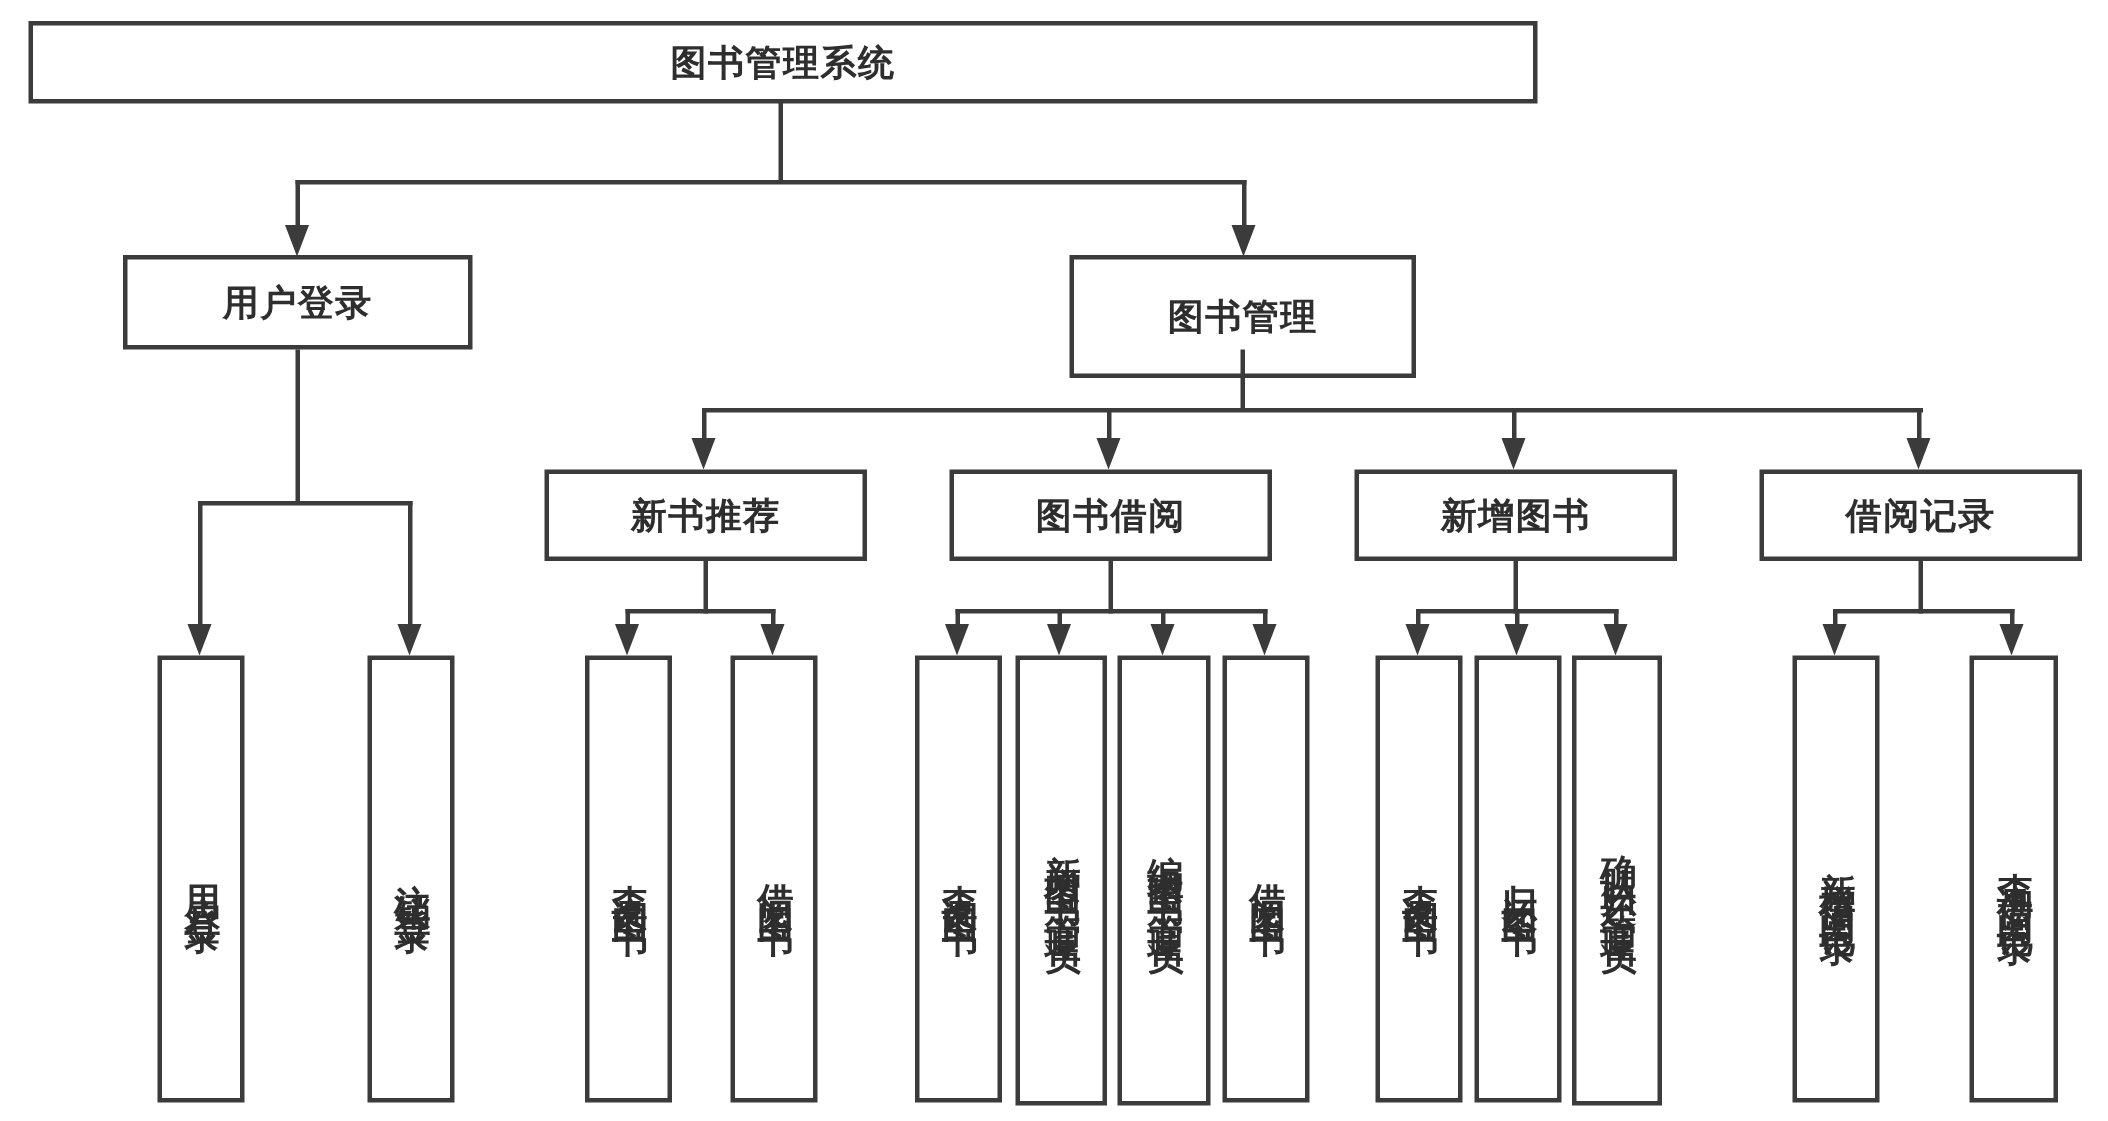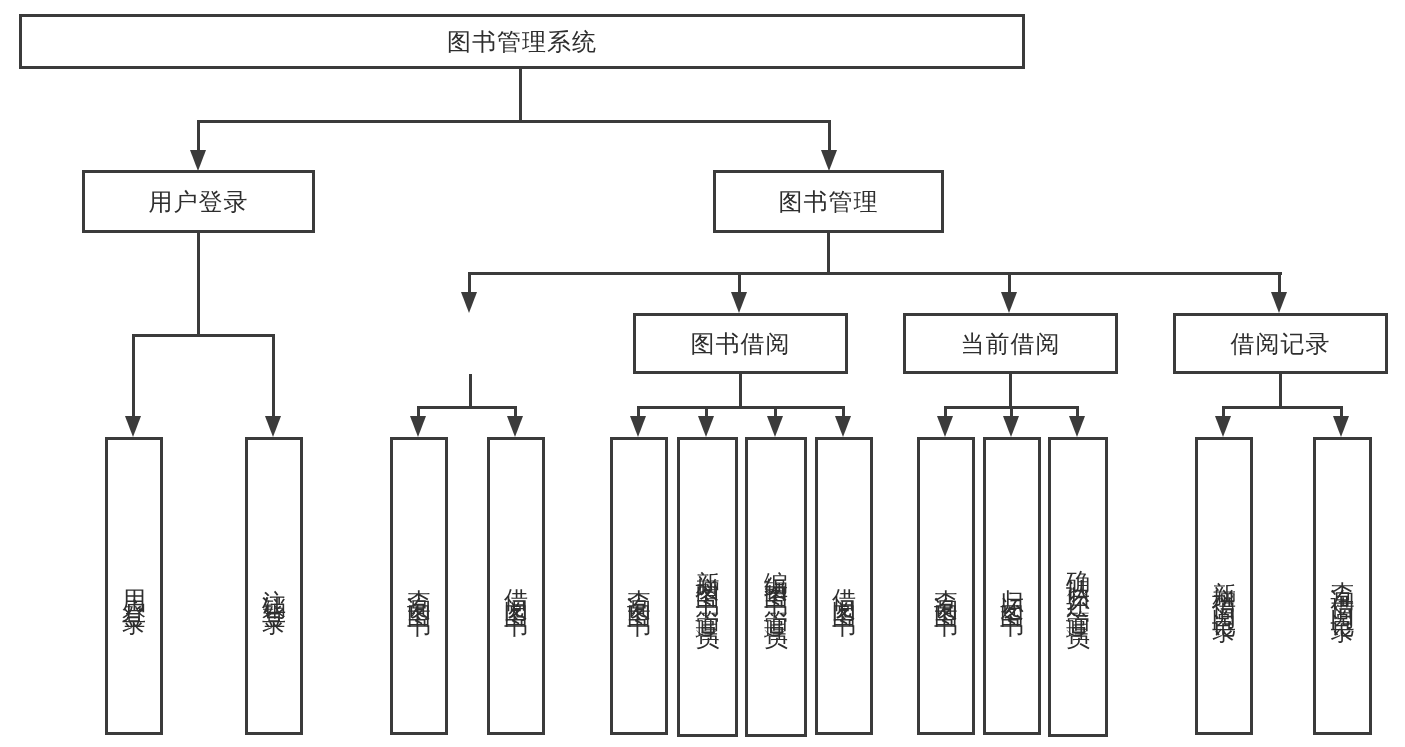--- a/index.html
+++ b/index.html
@@ -19,20 +19,21 @@
   }
   .box{
     position:absolute;
     box-sizing:border-box;
     background:#fff;
     border:3px solid var(--line);
     display:flex;align-items:center;justify-content:center;
     font-size:24px;
     letter-spacing:1px;
     color:var(--text);
+    font-weight:bold;
   }
   .leaf span{
     writing-mode:vertical-rl;
     text-orientation:mixed;
     letter-spacing:8px;
     line-height:1;
     white-space:nowrap;
   }
   .vline,.hline{
     position:absolute;
@@ -67,21 +68,21 @@
   <div class="vline" style="left:519px;top:67px;height:54px;"></div>
   <div class="hline" style="left:197px;top:120px;width:634px;"></div>
   <div class="vline" style="left:197px;top:120px;height:33px;"></div>
   <div class="vline" style="left:828px;top:120px;height:33px;"></div>
   <div class="arrow" style="left:190px;top:150px;"></div>
   <div class="arrow" style="left:821px;top:150px;"></div>
 
   <div class="box" style="left:82px;top:170px;width:233px;height:63px;">
     <span>用户登录</span>
   </div>
-  <div class="box" style="left:713px;top:170px;width:231px;height:63px;">
+  <div class="box" style="left:713px;top:170px;width:231px;height:82px;">
     <span>图书管理</span>
   </div>
 
   <div class="vline" style="left:197px;top:233px;height:103px;"></div>
   <div class="hline" style="left:132px;top:334px;width:143px;"></div>
   <div class="vline" style="left:132px;top:334px;height:84px;"></div>
   <div class="vline" style="left:272px;top:334px;height:84px;"></div>
   <div class="arrow" style="left:125px;top:416px;"></div>
   <div class="arrow" style="left:265px;top:416px;"></div>
 
@@ -89,25 +90,28 @@
   <div class="hline" style="left:468px;top:272px;width:814px;"></div>
   <div class="vline" style="left:468px;top:272px;height:23px;"></div>
   <div class="vline" style="left:738px;top:272px;height:23px;"></div>
   <div class="vline" style="left:1008px;top:272px;height:23px;"></div>
   <div class="vline" style="left:1278px;top:272px;height:23px;"></div>
   <div class="arrow" style="left:461px;top:292px;"></div>
   <div class="arrow" style="left:731px;top:292px;"></div>
   <div class="arrow" style="left:1001px;top:292px;"></div>
   <div class="arrow" style="left:1271px;top:292px;"></div>
 
+  <div class="box" style="left:363px;top:313px;width:215px;height:61px;">
+    <span>新书推荐</span>
+  </div>
   <div class="box" style="left:633px;top:313px;width:215px;height:61px;text-align:center;">
     <span>图书借阅</span>
   </div>
   <div class="box" style="left:903px;top:313px;width:215px;height:61px;">
-    <span>当前借阅</span>
+    <span>新增图书</span>
   </div>
   <div class="box" style="left:1173px;top:313px;width:215px;height:61px;">
     <span>借阅记录</span>
   </div>
 
   <div class="vline" style="left:469px;top:374px;height:35px;"></div>
   <div class="hline" style="left:417px;top:406px;width:100px;"></div>
   <div class="vline" style="left:417px;top:406px;height:13px;"></div>
   <div class="vline" style="left:514px;top:406px;height:13px;"></div>
   <div class="arrow" style="left:410px;top:416px;"></div>

